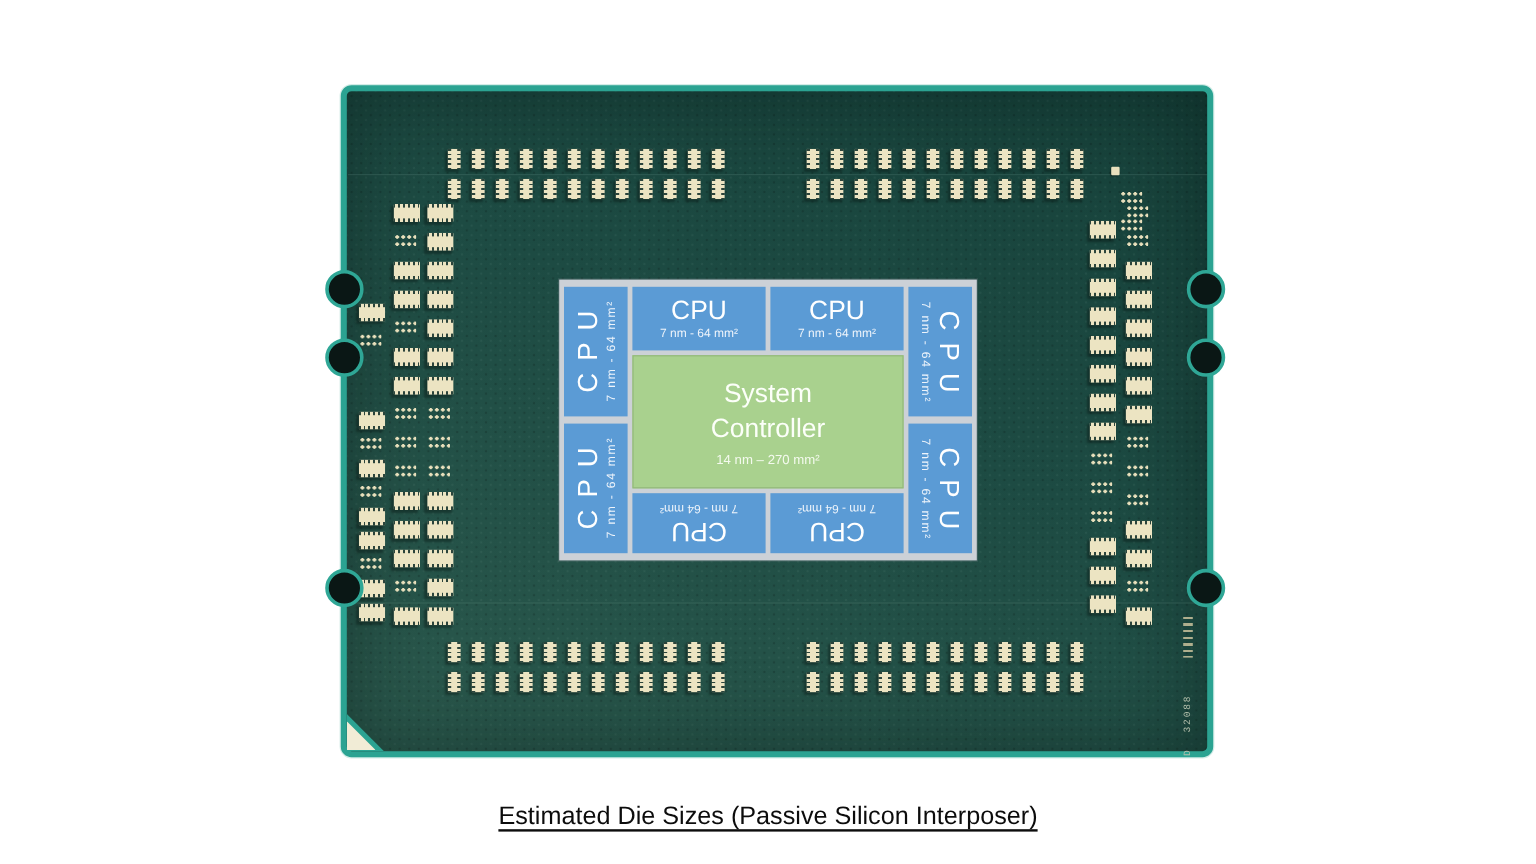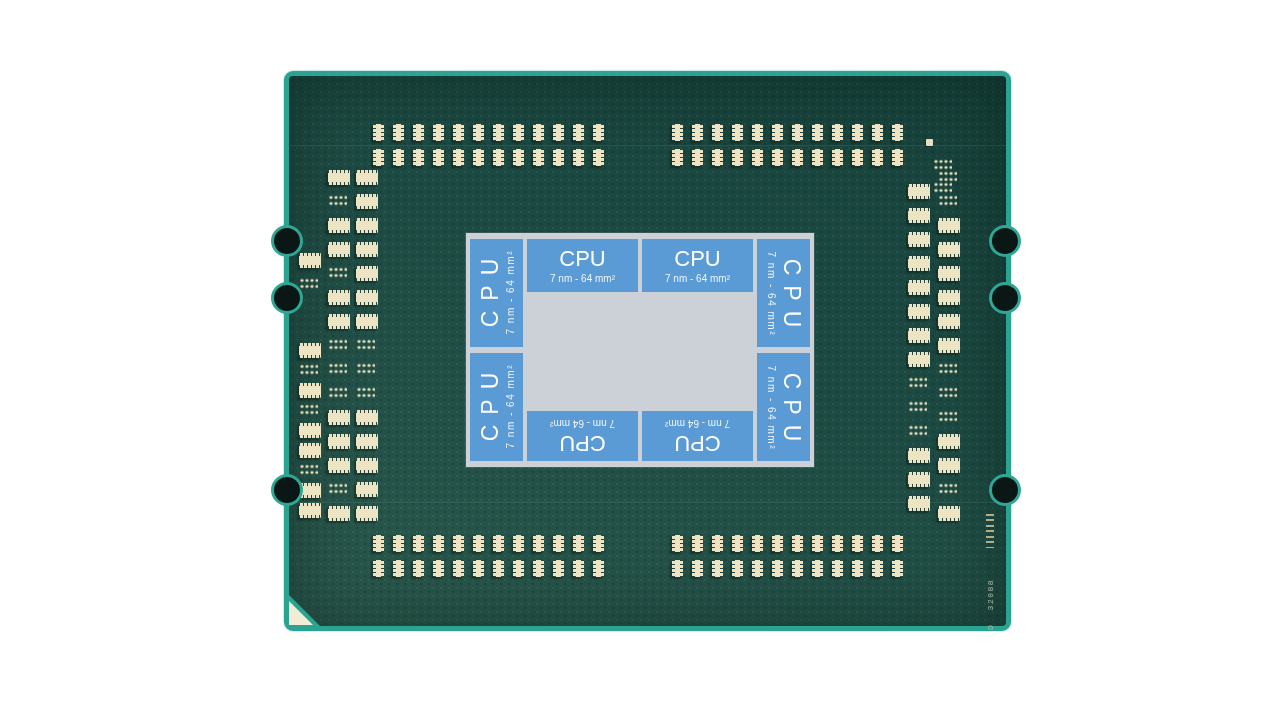--- a/index.html
+++ b/index.html
@@ -310,16 +310,24 @@
     <div class="die die-b" style="left:61px;top:178px;width:111px;height:50px;">
       <div class="die-title">CPU</div>
       <div class="die-sub">7 nm - 64 mm²</div>
     </div>
 
     <div class="die die-b" style="left:176px;top:178px;width:111px;height:50px;">
       <div class="die-title">CPU</div>
       <div class="die-sub">7 nm - 64 mm²</div>
     </div>
 
+    <div class="controller">
+      <div class="ctrl-line">System</div>
+      <div class="ctrl-line">Controller</div>
+      <div class="ctrl-sub">14 nm – 270 mm²</div>
+    </div>
   </div>
 
+  <div class="caption">
+    <span>Estimated Die Sizes (Passive Silicon Interposer)</span>
+  </div>
 
 </div>
 
 </body></html>

